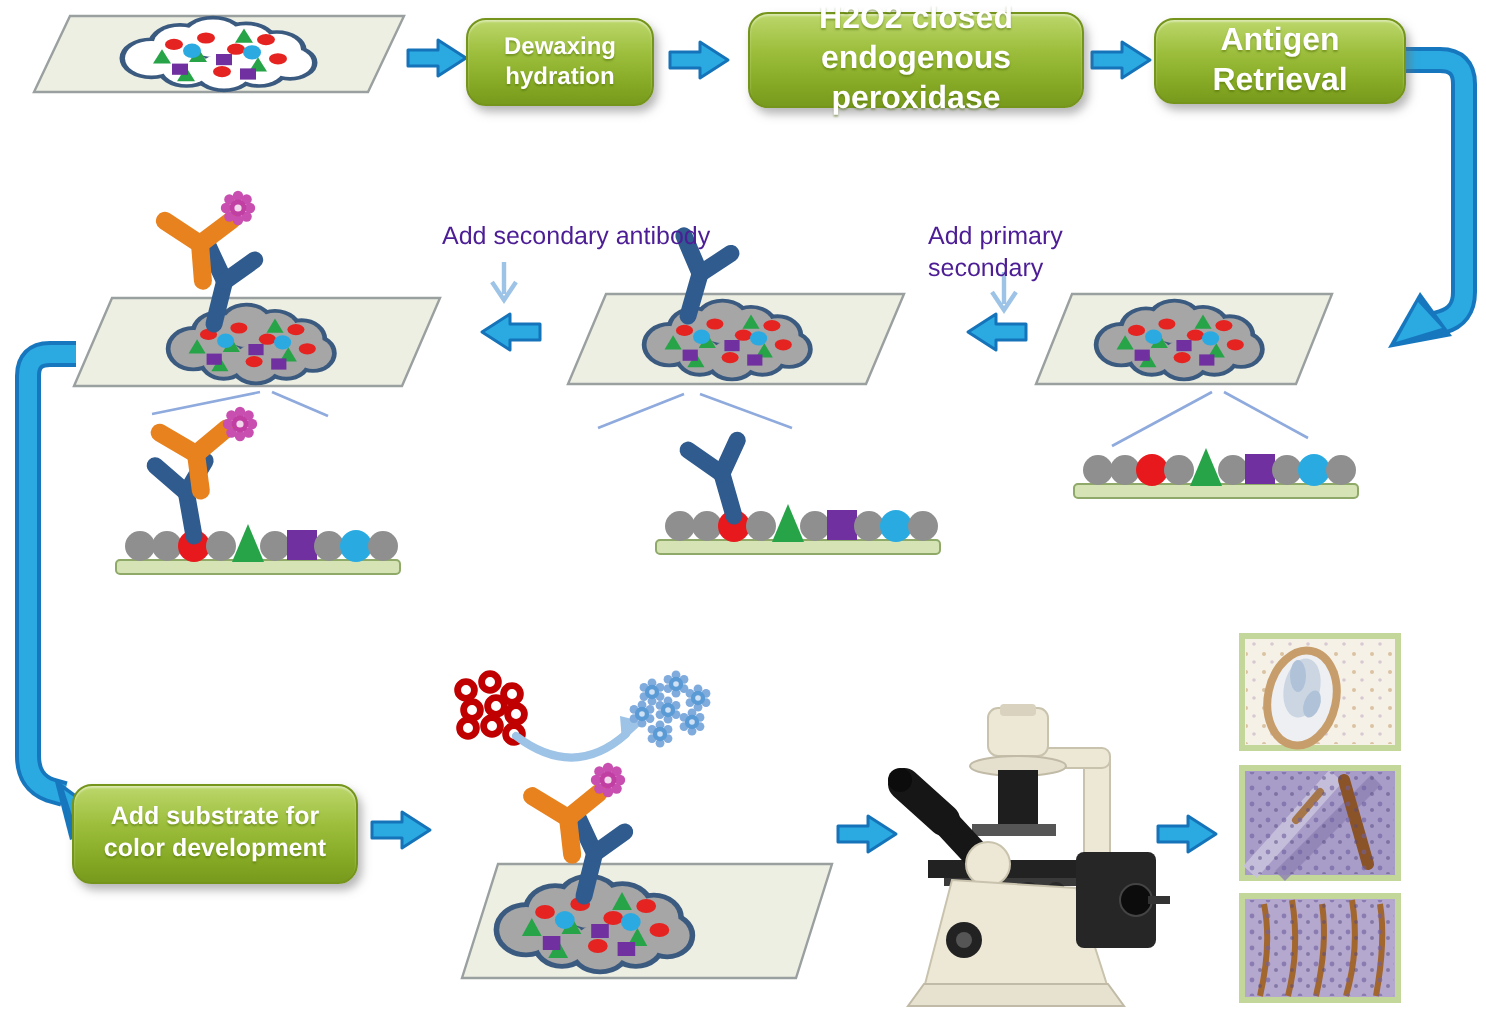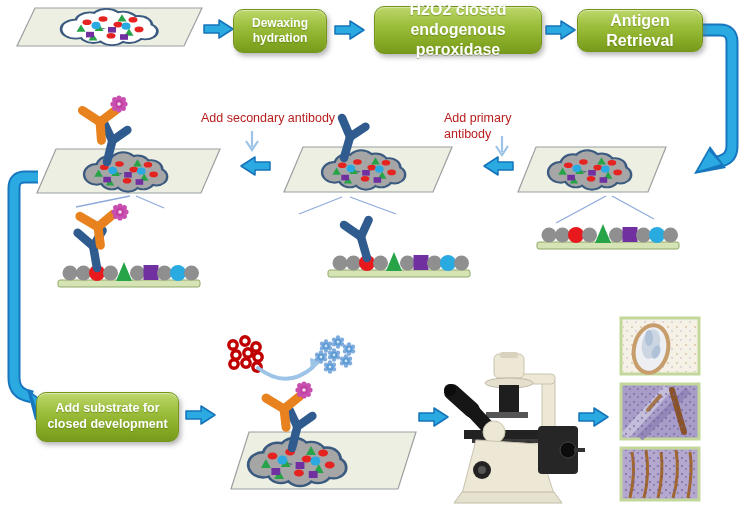--- a/index.html
+++ b/index.html
@@ -14,21 +14,21 @@
     border:1px solid #74941c;border-radius:10px;
     box-shadow:2px 3px 5px rgba(110,110,110,.5), inset 0 1px 1px rgba(255,255,255,.45);
     color:#fff;font-weight:bold;text-align:center;
   }
   .btn span{white-space:pre-line;line-height:1.25;text-shadow:0 1px 1px rgba(70,100,0,.45);}
   #btn-dewaxing{left:233px;top:9px;width:92px;height:42px;font-size:12px;}
   #btn-peroxidase{left:374px;top:6px;width:166px;height:46px;font-size:16px;}
   #btn-retrieval{left:577px;top:9px;width:124px;height:41px;font-size:16px;}
   #btn-substrate{left:36px;top:392px;width:141px;height:48px;font-size:12.5px;}
   .note{
-    position:absolute;color:#b91c1c;font-size:12.5px;line-height:1.3;white-space:pre-line;
+    position:absolute;color:#4c1d95;font-size:12.5px;line-height:1.3;white-space:pre-line;margin-left:20px;
   }
   #note-secondary{left:201px;top:110px;}
   #note-primary{left:444px;top:110px;}
 </style>
 </head>
 <body>
 
 <div class="canvas">
 
   <svg class="layer" width="743" height="506" viewBox="0 0 743 506">
@@ -318,19 +318,19 @@
   </div>
   <div class="btn" id="btn-peroxidase">
     <span>H2O2 closed
 endogenous peroxidase</span>
   </div>
   <div class="btn" id="btn-retrieval">
     <span>Antigen Retrieval</span>
   </div>
   <div class="btn" id="btn-substrate">
     <span>Add substrate for
-closed development</span>
+color development</span>
   </div>
 
   <div class="note" id="note-secondary">Add secondary antibody</div>
   <div class="note" id="note-primary">Add primary
-antibody</div>
+secondary</div>
 </div>
 
 </body></html>

